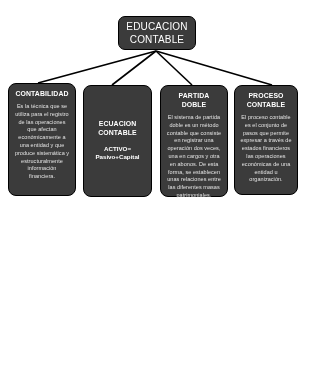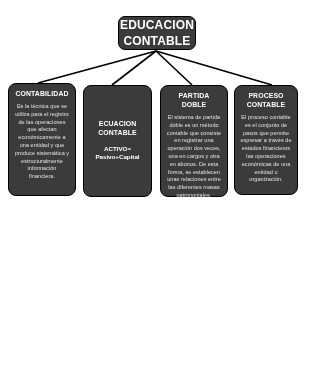--- a/index.html
+++ b/index.html
@@ -36,22 +36,22 @@
     left: 118px;
     top: 16px;
     width: 78px;
     height: 34px;
     border-radius: 7px;
     display: flex;
     align-items: center;
     justify-content: center;
   }
   #root-node .node-title {
-    font-size: 12px;
-    font-weight: bold;
+    font-size: 10px;
+    font-weight: normal;
     line-height: 1.35;
     letter-spacing: 0.15px;
   }
   .child-node {
     display: flex;
     flex-direction: column;
     align-items: center;
     padding: 6px 5px 6px 5px;
   }
   .child-node .node-title {

